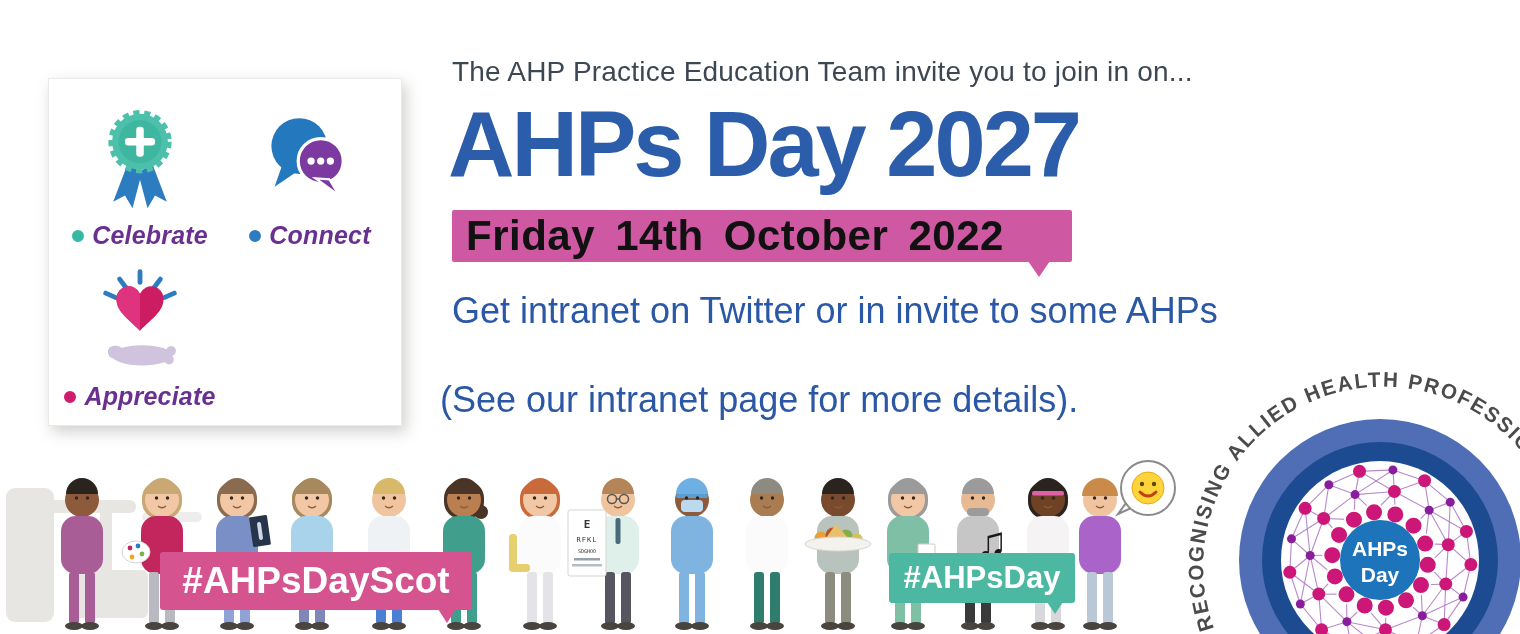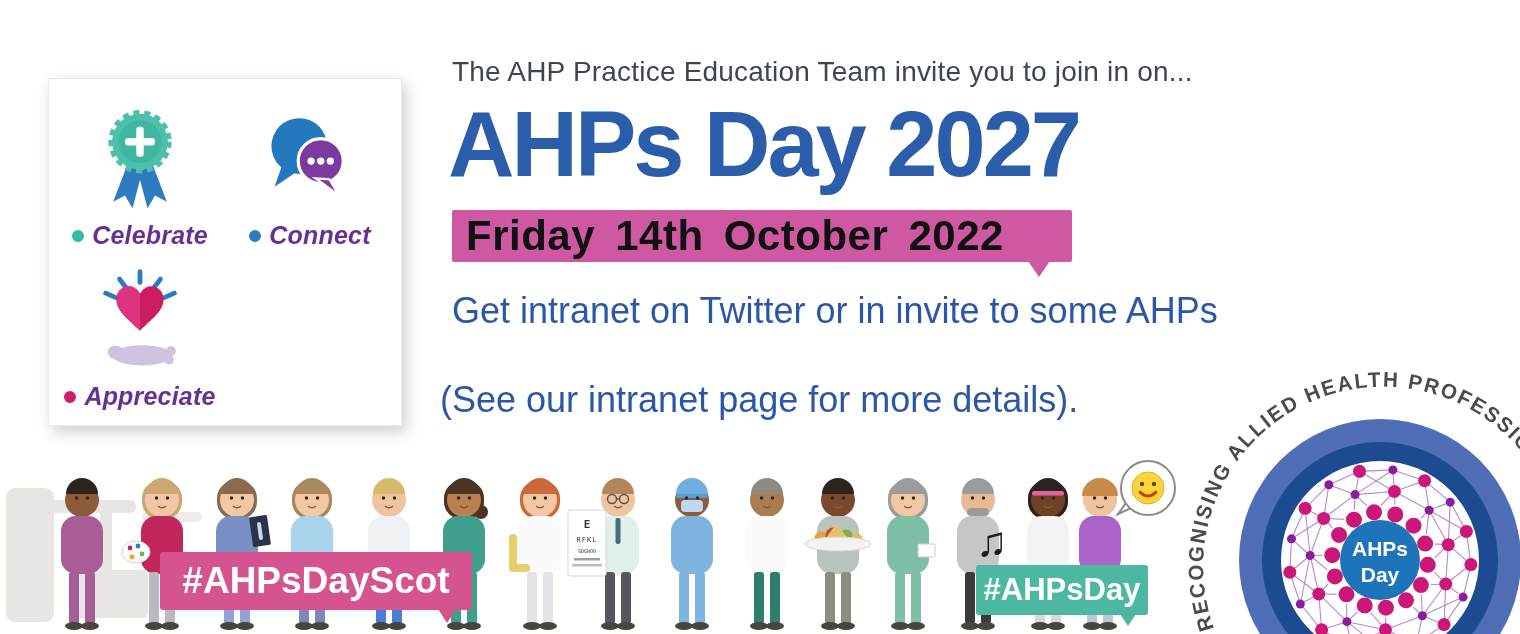--- a/index.html
+++ b/index.html
@@ -52,21 +52,21 @@
   #people-svg{position:absolute;left:0;top:452px;width:1520px;height:182px;z-index:1;}
   .hash-banner{
     position:absolute;z-index:2;display:flex;align-items:center;justify-content:center;
     color:#fff;font-weight:bold;border-radius:3px;
   }
   .banner-scot{left:160px;top:552px;width:312px;height:58px;background:var(--scot-pink);font-size:37px;}
   .banner-scot::after{
     content:"";position:absolute;right:16px;bottom:-13px;width:0;height:0;
     border-left:9px solid transparent;border-right:9px solid transparent;border-top:14px solid var(--scot-pink);
   }
-  .banner-main{left:976px;top:553px;width:172px;height:50px;background:var(--teal);font-size:31px;margin-top:12px;}
+  .banner-main{left:889px;top:553px;width:186px;height:50px;background:var(--teal);font-size:31px;}
   .banner-main::after{
     content:"";position:absolute;right:12px;bottom:-11px;width:0;height:0;
     border-left:8px solid transparent;border-right:8px solid transparent;border-top:12px solid var(--teal);
   }
   
   #logo-svg{position:absolute;left:1185px;top:360px;width:335px;height:274px;z-index:3;}
   .arc-text{font-family:"Liberation Sans",sans-serif;font-weight:bold;font-size:21px;fill:#4b4b4b;letter-spacing:2px;}
   .logo-center-text{font-family:"Liberation Sans",sans-serif;font-weight:bold;fill:#fff;font-size:21px;text-anchor:middle;}
   .chart-text{font-family:"DejaVu Sans Mono",monospace;fill:#333;text-anchor:middle;}
 </style>

